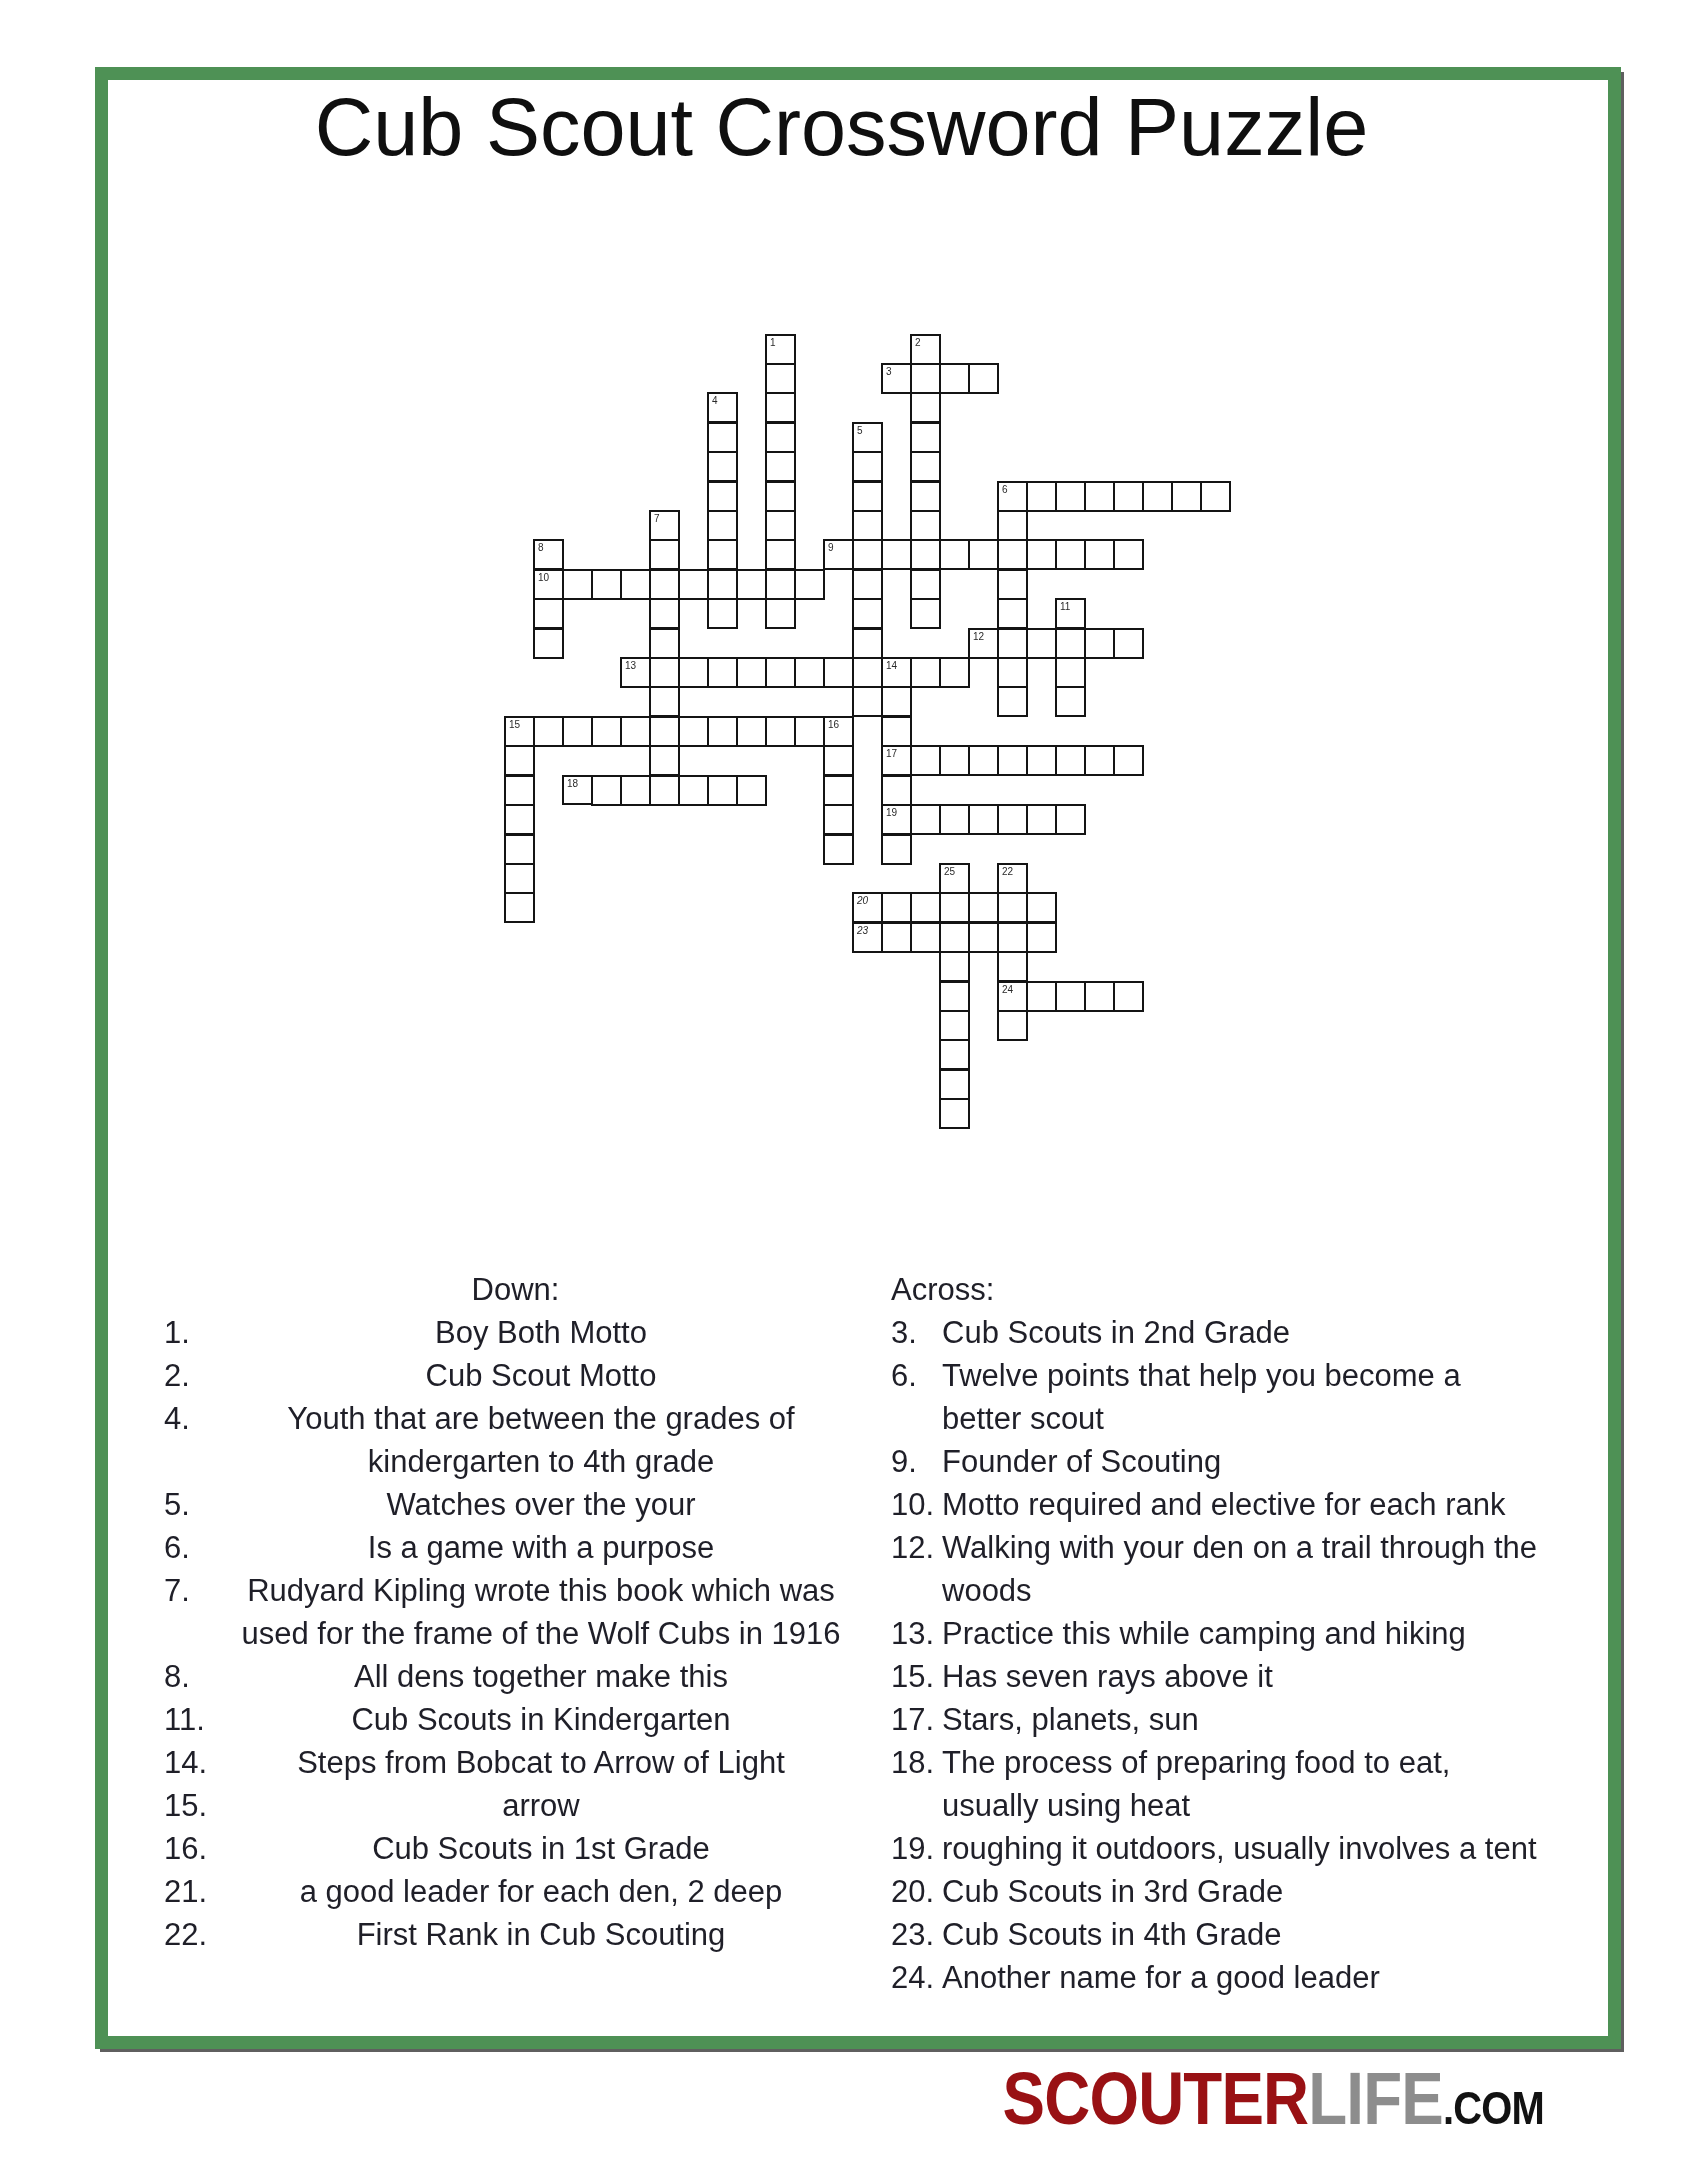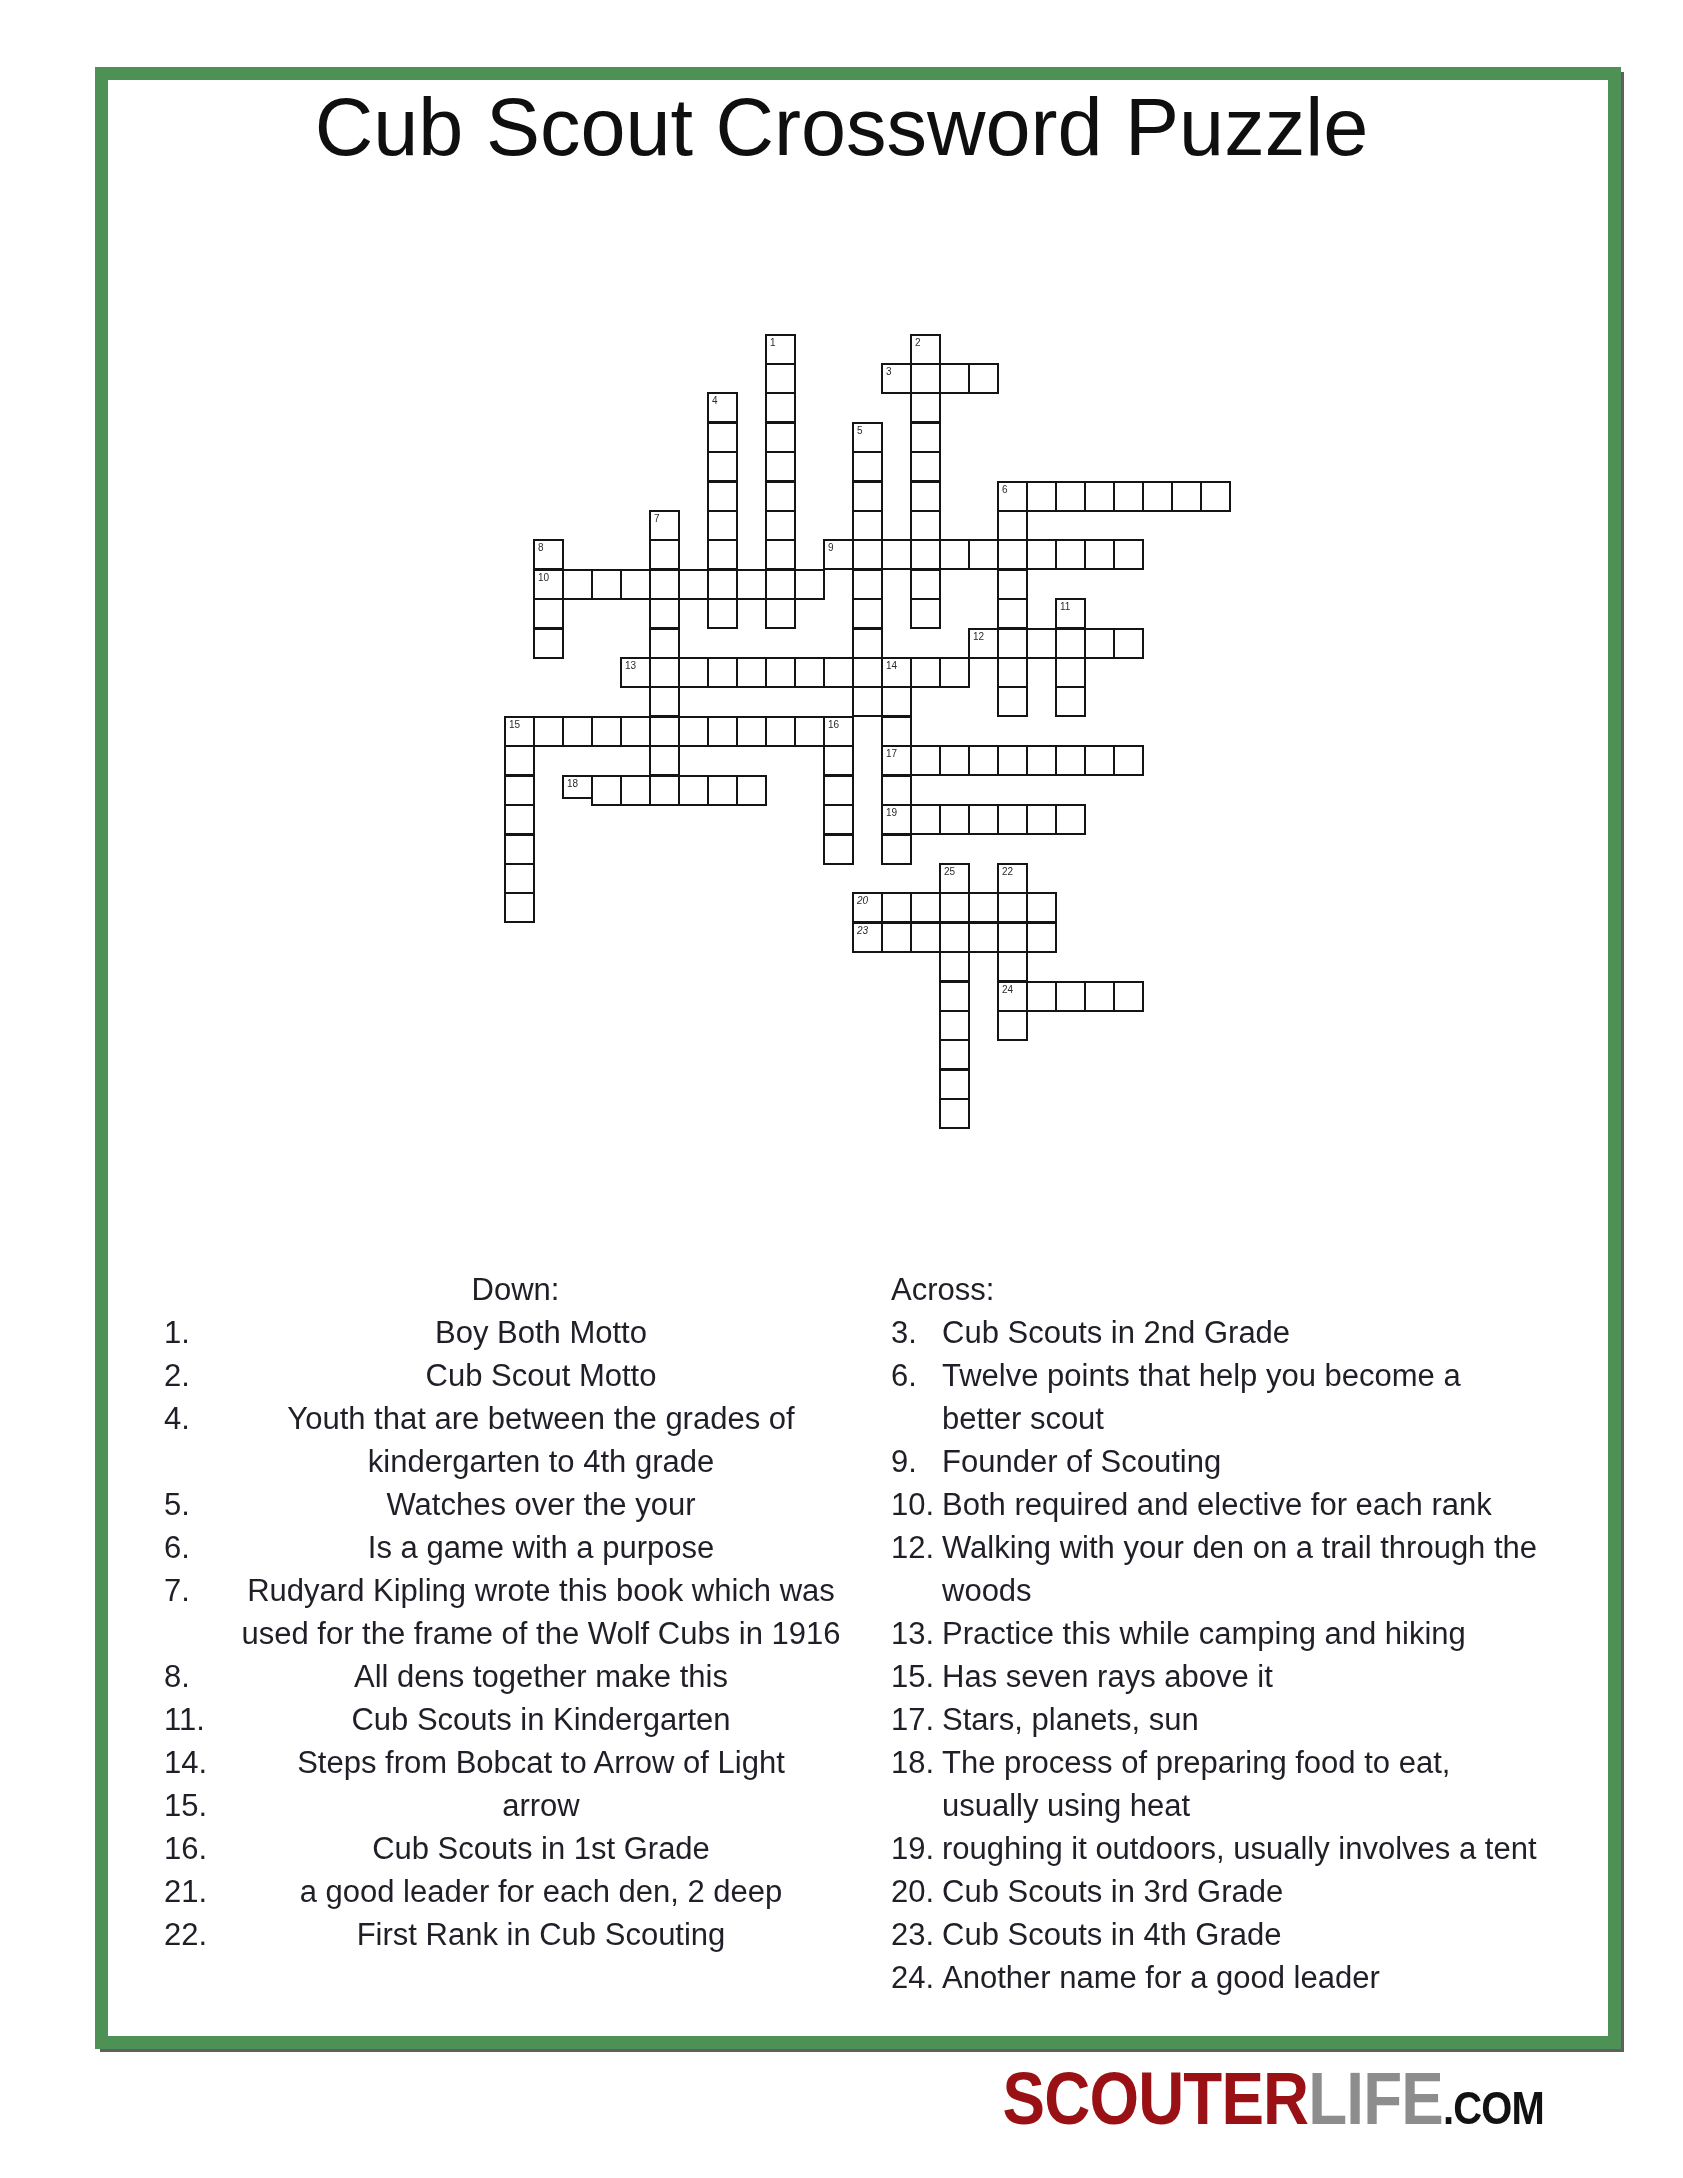--- a/index.html
+++ b/index.html
@@ -138,21 +138,21 @@
       <span class="cellnum">17</span>
     </div>
     <div class="cell" style="left: 910px; top: 745px; width: 31px; height: 31px; border-color: rgb(20, 20, 20);"></div>
     <div class="cell" style="left: 939px; top: 745px; width: 31px; height: 31px; border-color: rgb(20, 20, 20);"></div>
     <div class="cell" style="left: 968px; top: 745px; width: 31px; height: 31px; border-color: rgb(20, 20, 20);"></div>
     <div class="cell" style="left: 997px; top: 745px; width: 31px; height: 31px; border-color: rgb(20, 20, 20);"></div>
     <div class="cell" style="left: 1026px; top: 745px; width: 31px; height: 31px; border-color: rgb(20, 20, 20);"></div>
     <div class="cell" style="left: 1055px; top: 745px; width: 31px; height: 31px; border-color: rgb(20, 20, 20);"></div>
     <div class="cell" style="left: 1084px; top: 745px; width: 31px; height: 31px; border-color: rgb(20, 20, 20);"></div>
     <div class="cell" style="left: 1113px; top: 745px; width: 31px; height: 31px; border-color: rgb(20, 20, 20);"></div>
-    <div class="cell" style="left: 562px; top: 775px; width: 31px; height: 24px; border-color: rgb(20, 20, 20);">
+    <div class="cell" style="left: 562px; top: 775px; width: 31px; height: 30px; border-color: rgb(20, 20, 20);">
       <span class="cellnum">18</span>
     </div>
     <div class="cell" style="left: 591px; top: 775px; width: 31px; height: 31px; border-color: rgb(20, 20, 20);"></div>
     <div class="cell" style="left: 620px; top: 775px; width: 31px; height: 31px; border-color: rgb(20, 20, 20);"></div>
     <div class="cell" style="left: 649px; top: 775px; width: 31px; height: 31px; border-color: rgb(20, 20, 20);"></div>
     <div class="cell" style="left: 678px; top: 775px; width: 31px; height: 31px; border-color: rgb(20, 20, 20);"></div>
     <div class="cell" style="left: 707px; top: 775px; width: 31px; height: 31px; border-color: rgb(20, 20, 20);"></div>
     <div class="cell" style="left: 736px; top: 775px; width: 31px; height: 31px; border-color: rgb(20, 20, 20);"></div>
     <div class="cell" style="left: 881px; top: 804px; width: 31px; height: 31px; border-color: rgb(20, 20, 20);">
       <span class="cellnum">19</span>
@@ -352,21 +352,21 @@
         <span class="clue-number">6.</span>
         <div class="clue-line">Twelve points that help you become a</div>
         <div class="clue-line">better scout</div>
       </div>
       <div class="clue-item">
         <span class="clue-number">9.</span>
         <div class="clue-line">Founder of Scouting</div>
       </div>
       <div class="clue-item">
         <span class="clue-number">10.</span>
-        <div class="clue-line">Both required and elective for each rank</div>
+        <div class="clue-line">Motto required and elective for each rank</div>
       </div>
       <div class="clue-item">
         <span class="clue-number">12.</span>
         <div class="clue-line">Walking with your den on a trail through the</div>
         <div class="clue-line">woods</div>
       </div>
       <div class="clue-item">
         <span class="clue-number">13.</span>
         <div class="clue-line">Practice this while camping and hiking</div>
       </div>

